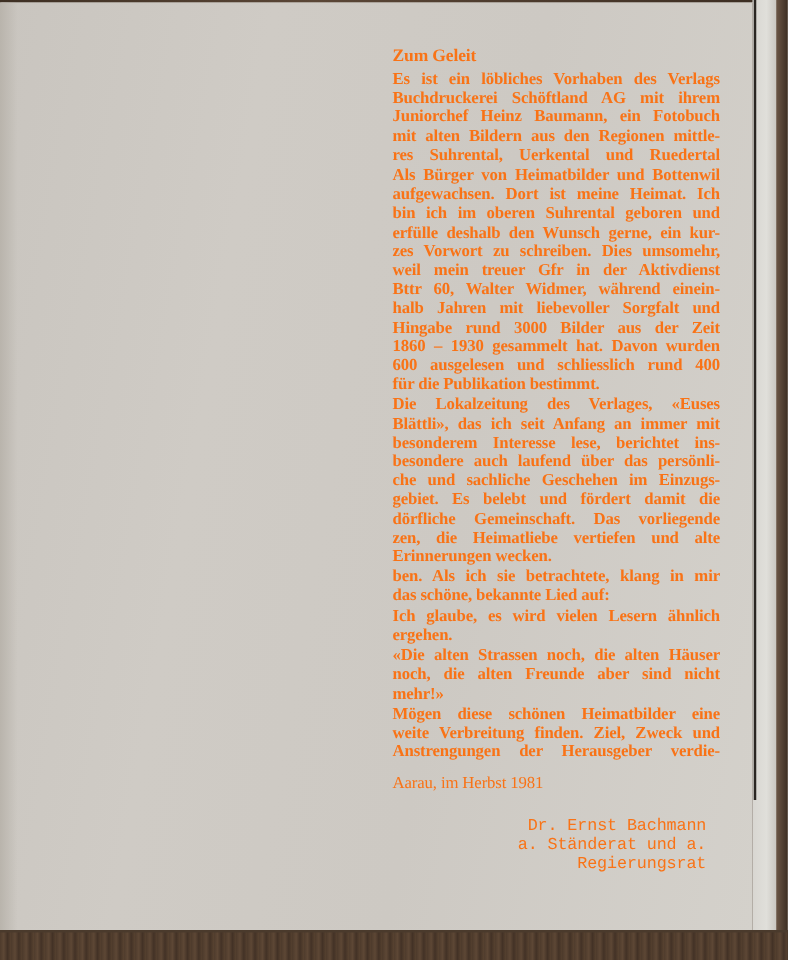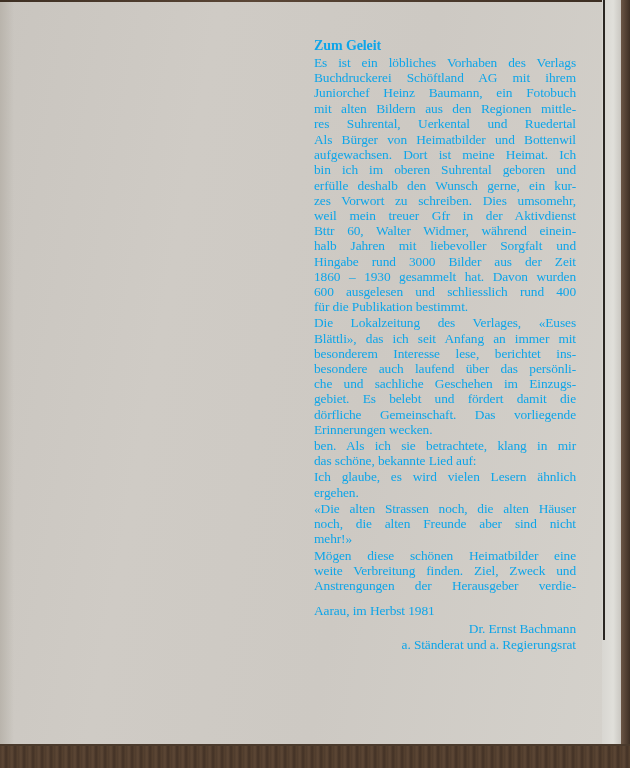--- a/index.html
+++ b/index.html
@@ -61,52 +61,54 @@
       left: 621px;
       width: 9px;
       height: 744px;
       background: linear-gradient(90deg, #6b5646, #3e2f24);
     }
     .text-column {
       position: absolute;
       left: 314px;
       top: 37px;
       width: 262px;
-      color: #0ea5e9;
+      color: #f97316;
       font-size: 13.4px;
       line-height: 15.2px;
       letter-spacing: -0.1px;
     }
     .heading {
       font-weight: bold;
       font-size: 14px;
       margin: 0 0 1px 0;
       line-height: 17px;
     }
     .para {
       margin: 0 0 1px 0;
       text-align: justify;
       hyphens: manual;
+      font-weight: bold;
     }
     .line {
       display: block;
       text-align: justify;
       text-align-last: justify;
       white-space: nowrap;
     }
     .line.last {
       text-align-last: left;
     }
     .place-date {
       margin-top: 10px;
-      margin-bottom: 3px;
+      margin-bottom: 20px;
     }
     .signature {
       text-align: right;
-      margin-right: 0;
+      margin-right: 11px;
+      font-family: Liberation Mono, monospace;
     }
   </style>
 </head>
 <body>
 
 <div class="table-top"></div>
 
 <div class="page">
   <div class="page-shadow"></div>
 </div>
@@ -142,20 +144,21 @@
   </div>
 
   <div class="para">
     <span class="line">Die Lokalzeitung des Verlages, «Euses</span>
     <span class="line">Blättli», das ich seit Anfang an immer mit</span>
     <span class="line">besonderem Interesse lese, berichtet ins-</span>
     <span class="line">besondere auch laufend über das persönli-</span>
     <span class="line">che und sachliche Geschehen im Einzugs-</span>
     <span class="line">gebiet. Es belebt und fördert damit die</span>
     <span class="line">dörfliche Gemeinschaft. Das vorliegende</span>
+    <span class="line">zen, die Heimatliebe vertiefen und alte</span>
     <span class="line last">Erinnerungen wecken.</span>
   </div>
 
   <div class="para">
     <span class="line">ben. Als ich sie betrachtete, klang in mir</span>
     <span class="line last">das schöne, bekannte Lied auf:</span>
   </div>
 
   <div class="para">
     <span class="line">Ich glaube, es wird vielen Lesern ähnlich</span>

